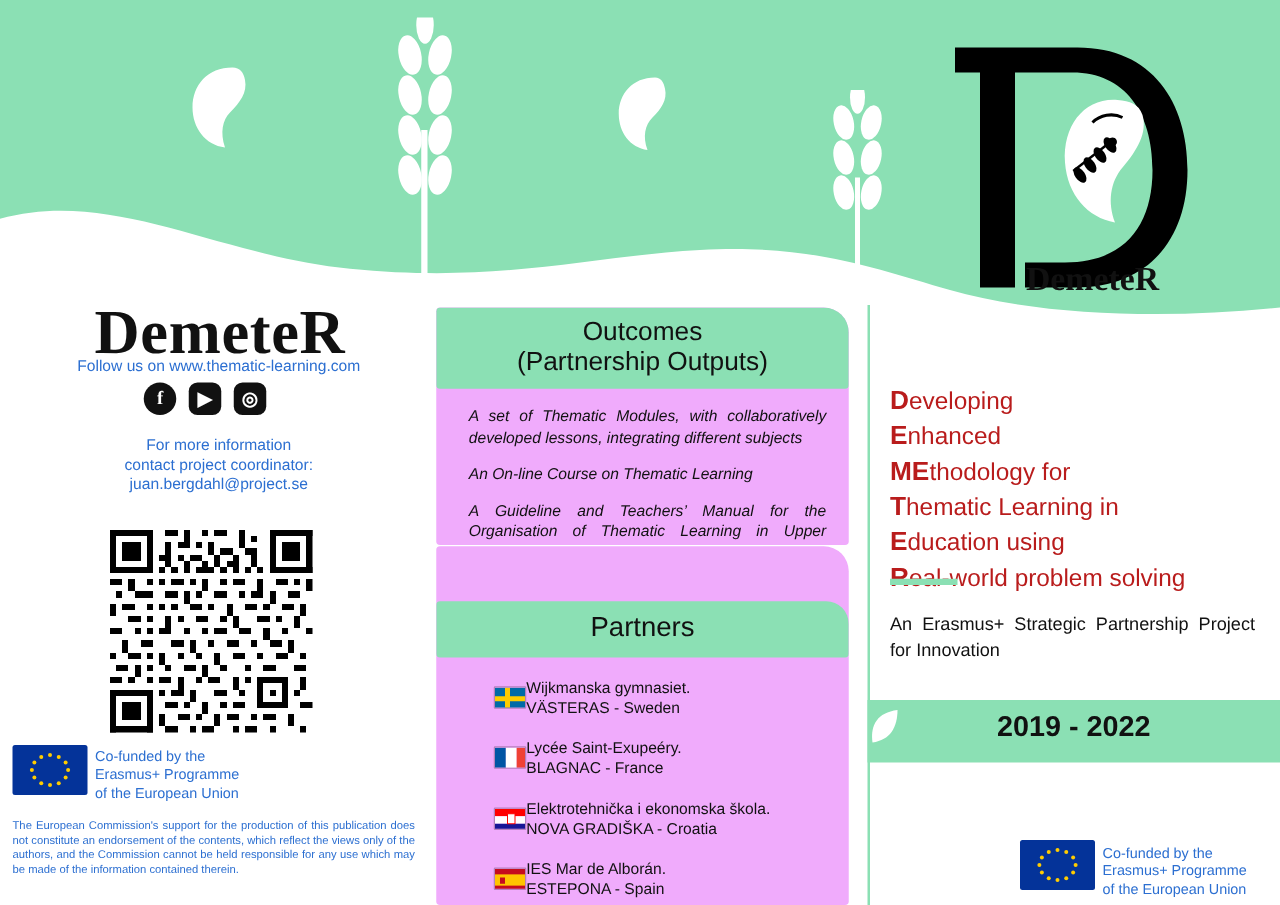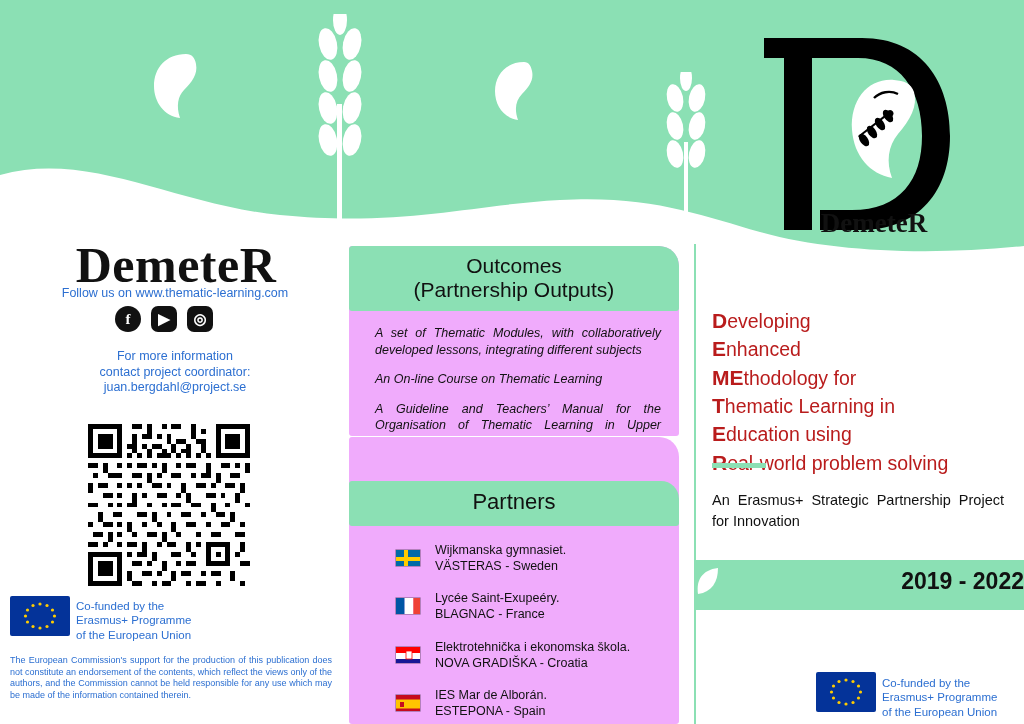--- a/index.html
+++ b/index.html
@@ -177,21 +177,20 @@
     font-size: 22px;
     padding: 9px 6px 11px 6px;
     margin-top: 44px;
   }
   .partner-list {
     padding: 16px 10px 0 46px;
   }
   .partner-row {
     display: flex;
     align-items: center;
-    gap: 14px;
     margin-bottom: 16px;
   }
   .flag {
     width: 26px; height: 18px;
     flex: 0 0 26px;
     border: 1px solid rgba(0,0,0,0.25);
     position: relative;
     overflow: hidden;
     border-radius: 1px;
   }
@@ -245,21 +244,21 @@
     width: 292px;
     font-size: 14.5px;
     line-height: 1.45;
     color: #111;
     text-align: justify;
   }
   .years {
     position: absolute;
     left: 694px; top: 568px;
     width: 330px;
-    text-align: right;
+    text-align: center;
     font-size: 23px;
     font-weight: bold;
     color: #111;
   }
   .eu-flag2 {
     position: absolute;
     left: 816px; top: 672px;
     width: 60px; height: 40px;
     background: #043399;
     border-radius: 2px;

